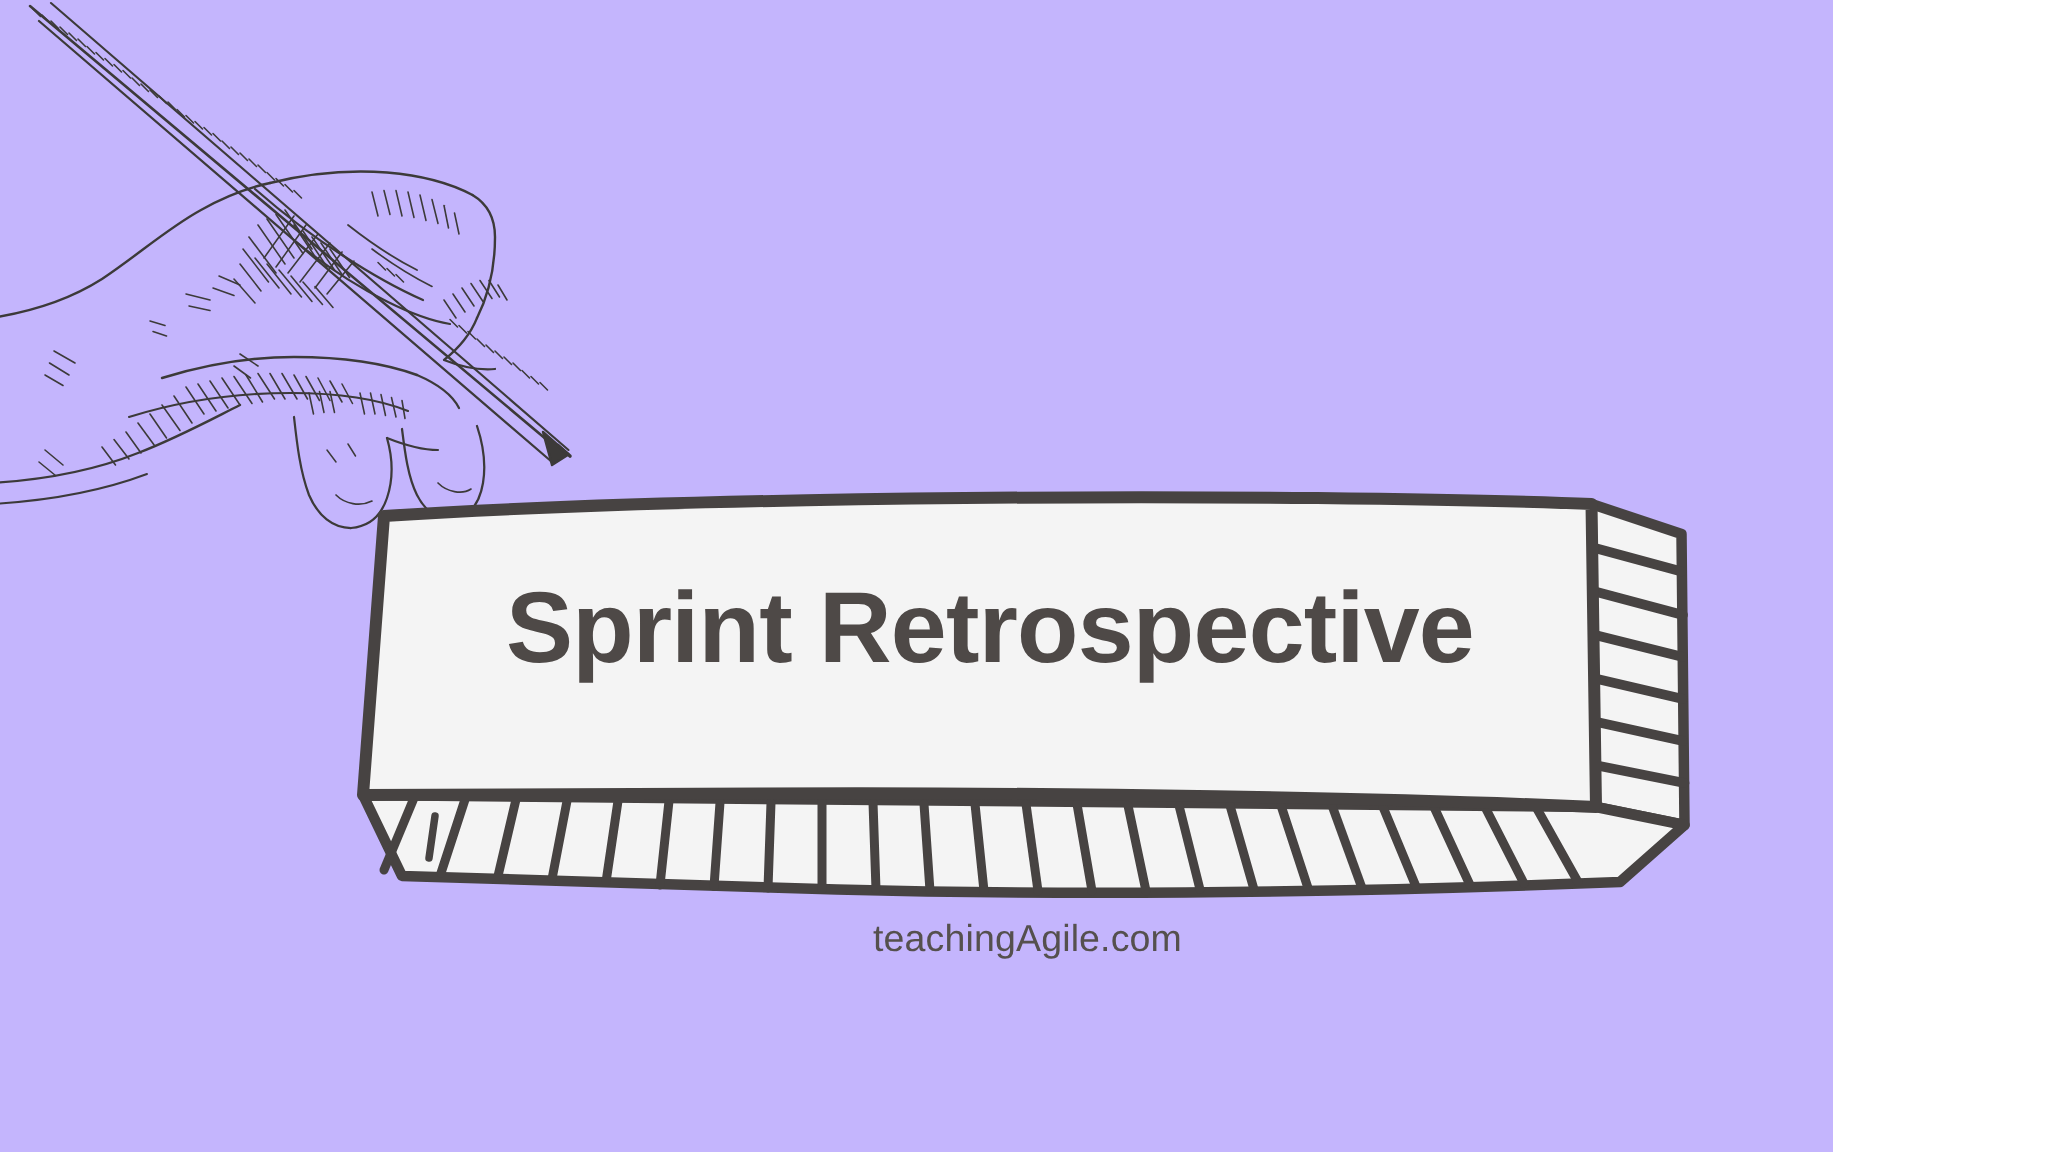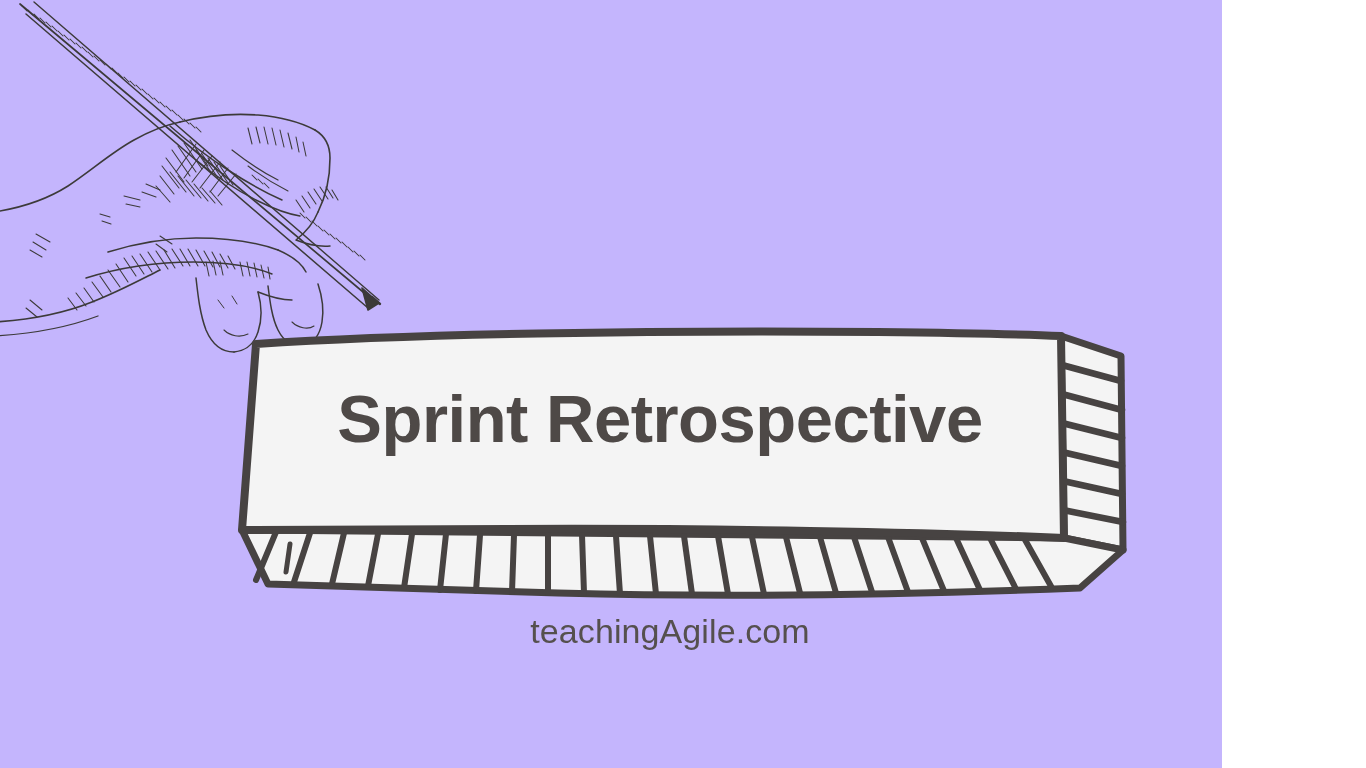--- a/index.html
+++ b/index.html
@@ -61,26 +61,26 @@
     line-height: 1;
     letter-spacing: -0.5px;
     color: #4e4947;
     white-space: nowrap;
     user-select: none;
   }
 
   
   #footer-brand {
     position: absolute;
-    left: 0px;
+    left: 15px;
     top: 612px;
     width: 1340px;
     text-align: center;
     font-family: "Liberation Sans", sans-serif;
-    font-size: 34px;
+    font-size: 25px;
     font-weight: 400;
     color: #55504e;
     letter-spacing: 0.1px;
   }
 </style>
 </head>
 <body>
 
 <div id="slide">
 

